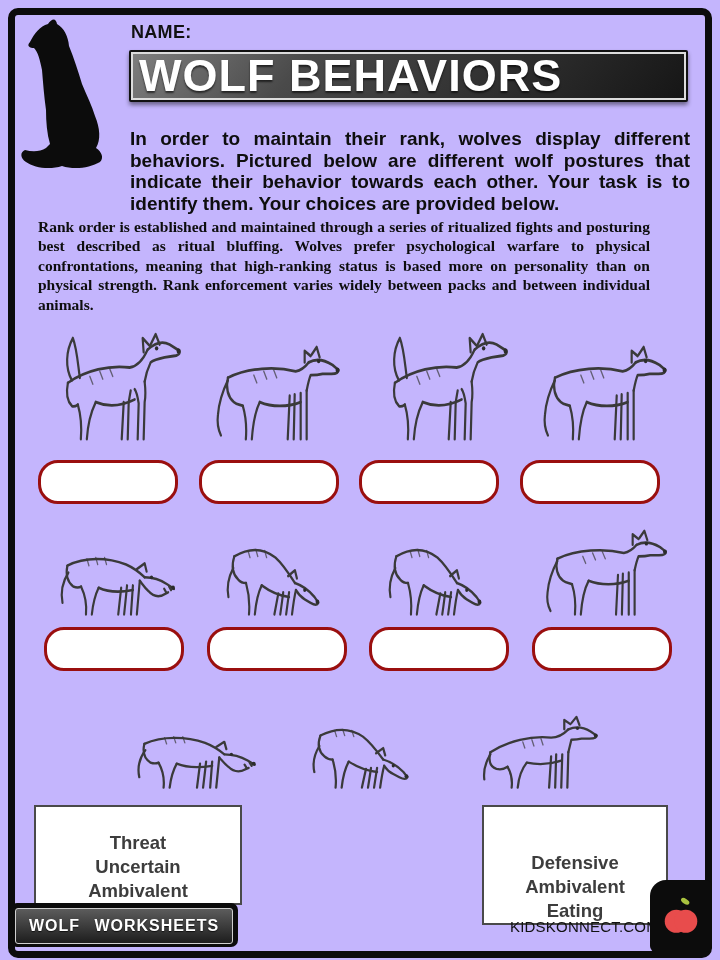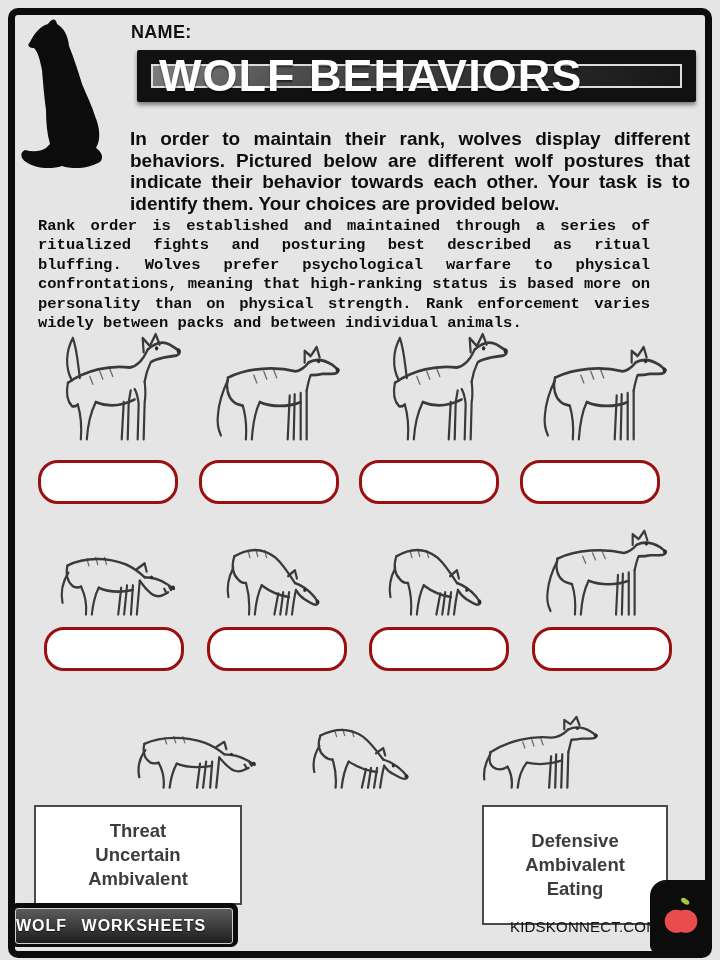--- a/index.html
+++ b/index.html
@@ -1,55 +1,54 @@
 <!DOCTYPE html>
 <html><head>
 <meta charset="utf-8">
 <style>
   html,body{margin:0;padding:0;background:#ffffff;}
   .page{
-    position:relative;width:720px;height:960px;background:#e5e5e5;
+    position:relative;width:720px;height:960px;background:#c4b5fd;
     font-family:"Liberation Sans",sans-serif;overflow:hidden;
   }
   .frame{
     position:absolute;left:8px;top:8px;width:690px;height:936px;
     border:7px solid #0c0c0c;border-radius:10px;pointer-events:none;
   }
 
   
   .logo{position:absolute;left:16px;top:16px;width:110px;height:162px;}
   .name-label{
     position:absolute;left:131px;top:22px;font-size:18px;font-weight:bold;color:#111;
     letter-spacing:.3px;
   }
   .banner{
     position:absolute;left:129px;top:50px;width:559px;height:52px;
-    background:#111;border-radius:2px;padding:14px;box-sizing:border-box;
+    background:#111;border-radius:2px;padding:2px;box-sizing:border-box;
     box-shadow:0 3px 4px rgba(0,0,0,.45);
-    margin-left:8px;
   }
   .banner-mid{height:100%;background:#dcdcdc;padding:2px;box-sizing:border-box;}
   .banner-inner{
     height:100%;background:linear-gradient(130deg,#7e7e7e 0%,#4a4a4a 30%,#161616 100%);
     display:flex;align-items:center;padding-left:6px;box-sizing:border-box;
   }
   .banner-title{
     font-size:45px;line-height:44px;font-weight:bold;color:#fff;letter-spacing:1px;
     text-shadow:0 2px 2px rgba(0,0,0,.6);white-space:nowrap;
   }
   .intro{
     position:absolute;left:130px;top:109px;width:560px;
     font-size:19px;line-height:21.5px;font-weight:bold;color:#0e0e0e;
     text-align:justify;
   }
 
   
   .body-par{
     position:absolute;left:38px;top:201px;width:612px;
-    font-family:Liberation Mono, monospace;font-weight:bold;
+    font-family:Liberation Serif, serif;font-weight:bold;
     font-size:15.5px;line-height:19.5px;color:#0e0e0e;text-align:justify;
   }
 
   
   .wolf-row{position:absolute;display:flex;align-items:flex-end;}
   .row1{left:34px;top:324px;width:650px;height:128px;gap:4px;}
   .row2{left:40px;top:510px;width:644px;height:116px;gap:6px;}
   .row3{left:116px;top:694px;width:506px;height:104px;gap:10px;}
   .wolf{flex:1 1 0;height:100%;}
   .wolf svg{width:100%;height:100%;}
@@ -62,41 +61,41 @@
   .ans-row1{left:38px;top:460px;width:622px;}
   .ans-row2{left:44px;top:627px;width:628px;}
   .answer-box{
     width:140px;height:44px;border:3px solid #9a0f0f;border-radius:20px;
     background:#fff;box-sizing:border-box;
   }
 
   
   .choice-box{
     position:absolute;border:2.5px solid #4a4a4a;background:#fff;
-    display:flex;flex-direction:column;justify-content:center;align-items:center;
+    display:flex;flex-direction:column;justify-content:flex-end;align-items:center;
     font-size:18.5px;line-height:24px;font-weight:bold;color:#3d3d3d;text-align:center;
     box-sizing:border-box;
   }
   .choice-left{left:34px;top:805px;width:208px;height:100px;}
   .choice-right{left:482px;top:805px;width:186px;height:120px;}
   .note{
     position:absolute;left:242px;top:790px;width:226px;
     font-family:"DejaVu Sans Mono",monospace;font-size:16.5px;line-height:22.5px;
     color:#a83737;text-align:center;white-space:pre-line;letter-spacing:1px;
   }
 
   
   .ws-badge{
     position:absolute;left:10px;top:903px;width:228px;height:44px;
     background:#0c0c0c;border-radius:7px;padding:5px;box-sizing:border-box;
   }
   .ws-badge-inner{
     height:100%;border:1px solid #cfcfcf;border-radius:3px;
     background:linear-gradient(180deg,#5c5c5c,#1d1d1d);
-    display:flex;align-items:center;justify-content:flex-start;
+    display:flex;align-items:center;justify-content:center;
   }
   .ws-badge-text{
     color:#fff;font-weight:bold;font-size:16px;letter-spacing:1px;word-spacing:9px;
     text-shadow:0 1px 1px rgba(0,0,0,.7);white-space:nowrap;
   }
   .site-text{
     position:absolute;left:510px;top:918px;width:136px;text-align:right;
     font-size:15px;color:#111;letter-spacing:.2px;
   }
   .apple-badge{

